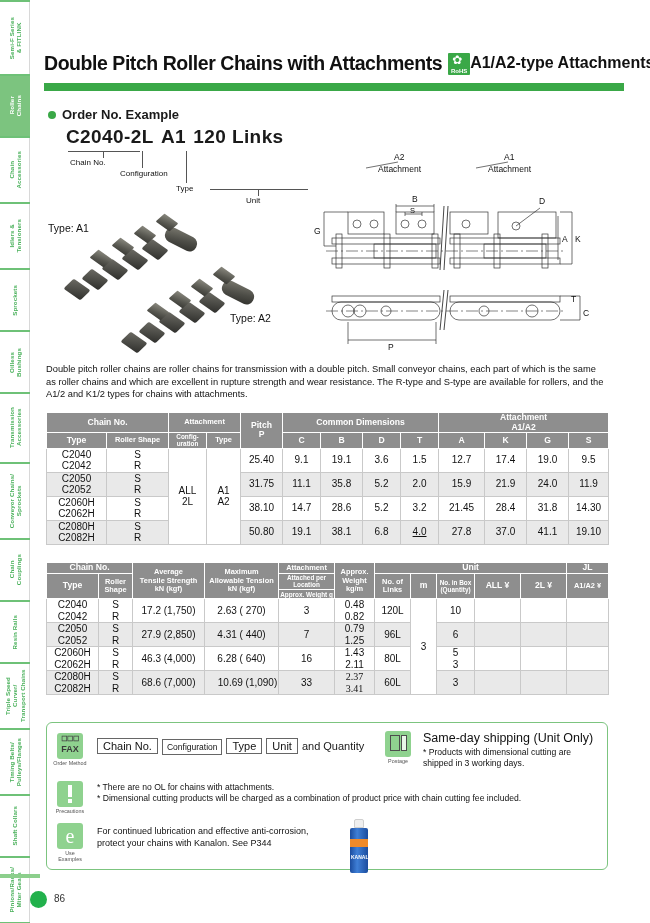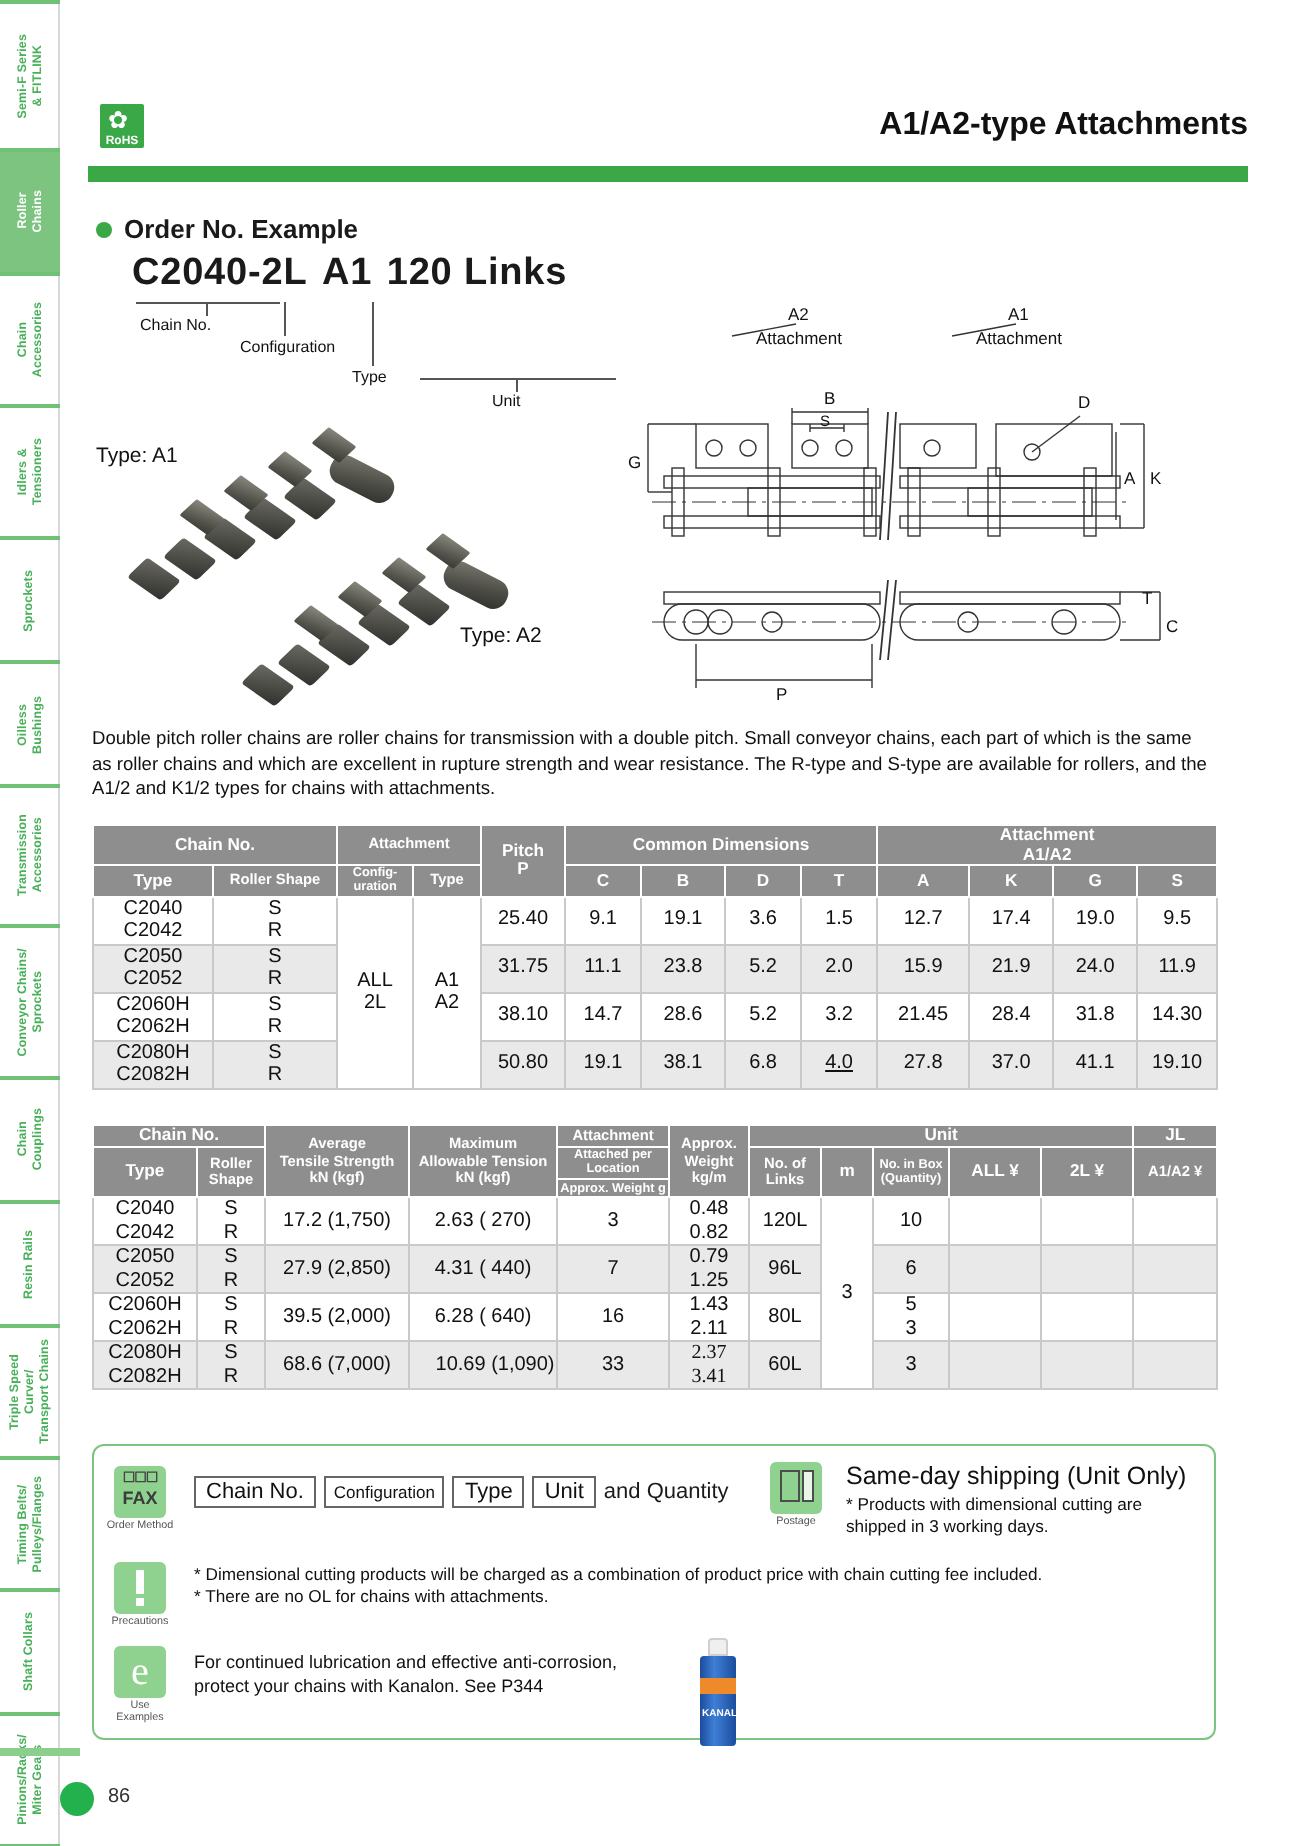--- a/index.html
+++ b/index.html
@@ -224,20 +224,21 @@
     </div>
     <div class="side-tab" style="height: 66px;">
       <span class="side-label">Pinions/Racks/
 Miter Gears</span>
     </div>
     <div class="side-tab" style="height: 62px;"></div>
   </div>
 
 <div id="header">
   <div id="title-row">
+    <div id="page-title">Double Pitch Roller Chains with Attachments</div>
     <div id="rohs-badge">
       <div class="leaf">✿</div>
       <div class="rohs-txt">RoHS</div>
     </div>
     <div id="header-right">A1/A2-type Attachments</div>
   </div>
 </div>
 <div id="green-bar"></div>
 
 <div id="order-block">
@@ -448,21 +449,21 @@
         <td class="stack nm" style="white-space: pre-line;">19.0</td>
         <td class="stack nm" style="white-space: pre-line;">9.5</td>
       </tr>
       <tr class="alt">
         <td class="stack" style="white-space: pre-line;">C2050
 C2052</td>
         <td class="stack" style="white-space: pre-line;">S
 R</td>
         <td class="stack nm" style="white-space: pre-line;">31.75</td>
         <td class="stack nm" style="white-space: pre-line;">11.1</td>
-        <td class="stack nm" style="white-space: pre-line;">23.8</td>
+        <td class="stack nm" style="white-space: pre-line;">35.8</td>
         <td class="stack nm" style="white-space: pre-line;">5.2</td>
         <td class="stack nm" style="white-space: pre-line;">2.0</td>
         <td class="stack nm" style="white-space: pre-line;">15.9</td>
         <td class="stack nm" style="white-space: pre-line; text-align: center;">21.9</td>
         <td class="stack nm" style="white-space: pre-line;">24.0</td>
         <td class="stack nm" style="white-space: pre-line;">11.9</td>
       </tr>
       <tr>
         <td class="stack" style="white-space: pre-line;">C2060H
 C2062H</td>
@@ -577,21 +578,21 @@
         <td class="stack nm" style="white-space: pre-line;">6</td>
         <td class="stack nm" style="white-space: pre-line;"></td>
         <td class="stack nm" style="white-space: pre-line;"></td>
         <td class="stack nm" style="white-space: pre-line;"></td>
       </tr>
       <tr>
         <td class="stack" style="white-space: pre-line;">C2060H
 C2062H</td>
         <td class="stack" style="white-space: pre-line;">S
 R</td>
-        <td class="stack nm" style="white-space: pre-line;">39.5 (2,000)</td>
+        <td class="stack nm" style="white-space: pre-line;">46.3 (4,000)</td>
         <td class="stack nm" style="white-space: pre-line;">6.28 ( 640)</td>
         <td class="stack nm" style="white-space: pre-line;">16</td>
         <td class="stack nm" style="white-space: pre-line;">1.43
 2.11</td>
         <td class="stack nm" style="white-space: pre-line;">80L</td>
         <td class="stack nm" style="white-space: pre-line;">5
 3</td>
         <td class="stack nm" style="white-space: pre-line;"></td>
         <td class="stack nm" style="white-space: pre-line;"></td>
         <td class="stack nm" style="white-space: pre-line;"></td>
@@ -647,22 +648,22 @@
 
   <div style="position:absolute;left:10px;top:58px;display:flex;align-items:flex-start;">
     <div style="text-align:center">
       <div class="gicon">
         <div style="position:absolute;left:11px;top:4px;width:4px;height:12px;background:#fff;"></div>
         <div style="position:absolute;left:11px;top:18px;width:4px;height:4px;background:#fff;"></div>
       </div>
       <div class="gicon-cap">Precautions</div>
     </div>
     <div style="margin-left:10px;padding-top:1px;">
+      <div class="note-line">* There are no OL for chains with attachments.</div>
       <div class="note-line">* Dimensional cutting products will be charged as a combination of product price with chain cutting fee included.</div>
-      <div class="note-line">* There are no OL for chains with attachments.</div>
     </div>
   </div>
 
   <div style="position:absolute;left:10px;top:100px;display:flex;align-items:flex-start;">
     <div style="text-align:center">
       <div class="gicon">
         <div style="position:absolute;left:0;top:1px;width:26px;text-align:center;font-size:20px;line-height:24px;color:#fff;font-family:'Liberation Serif',serif;">e</div>
       </div>
       <div class="gicon-cap">Use Examples</div>
     </div>

